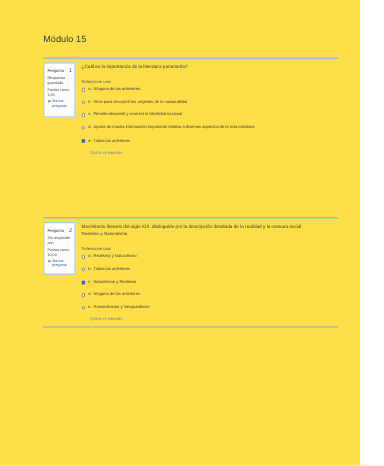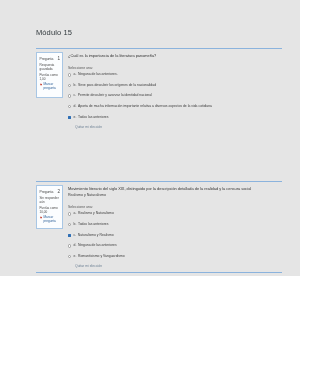--- a/index.html
+++ b/index.html
@@ -12,22 +12,22 @@
     height: 388px;
     overflow: hidden;
     font-family: "Liberation Sans", sans-serif;
     color: #3a3a3a;
     -webkit-font-smoothing: antialiased;
   }
 
   .page {
     position: relative;
     width: 300px;
-    height: 276px;
-    background: #e5e5e5;
+    height: 388px;
+    background: #fde047;
   }
 
   
   .page-title {
     position: absolute;
     left: 36px;
     top: 28px;
     font-size: 7.5px;
     font-weight: 400;
     color: #31393d;

